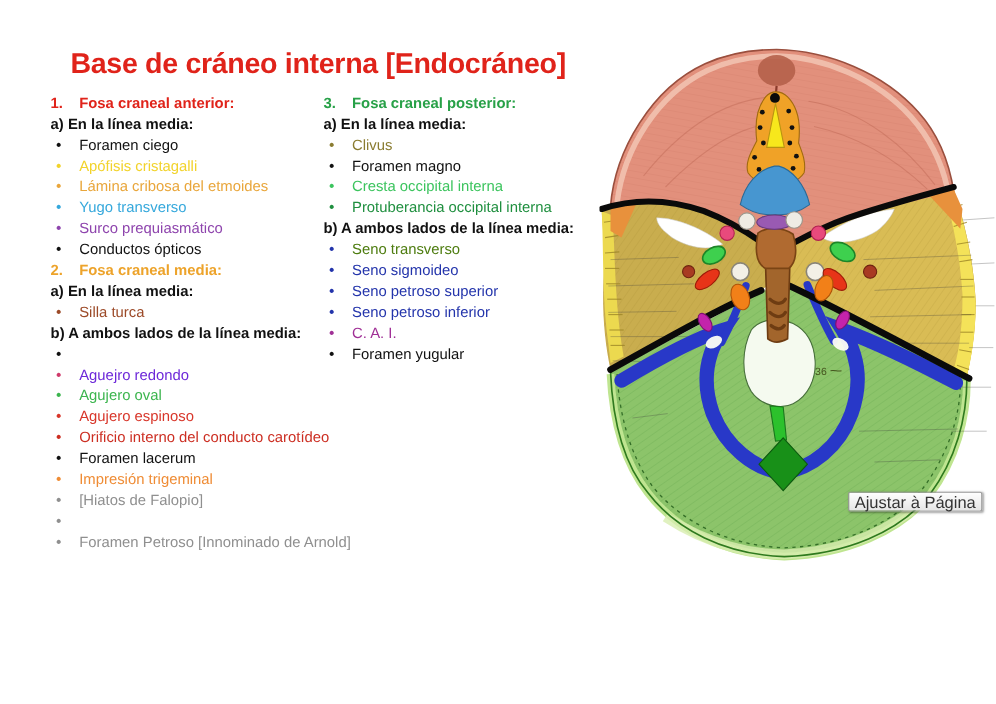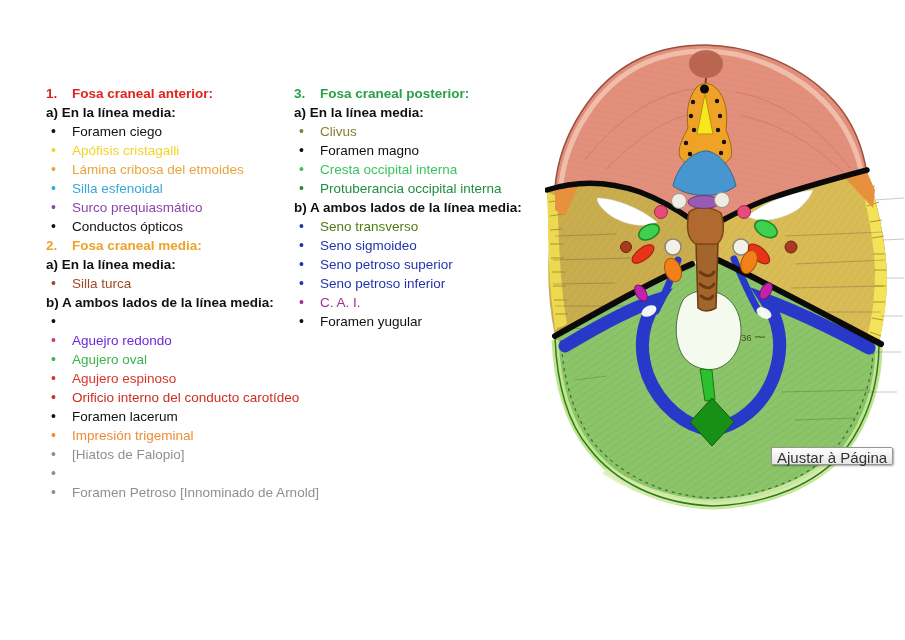--- a/index.html
+++ b/index.html
@@ -17,20 +17,21 @@
   .figure{position:absolute;left:545px;top:40px;width:360px;height:470px;}
   .tooltip{position:absolute;left:771px;top:447px;height:13px;padding:1px 5px 2px 5px;
            background:linear-gradient(#fefefe,#e6e6e6);border:1px solid #979797;border-radius:2px;
            box-shadow:1px 1px 2px rgba(0,0,0,0.35);font-size:15px;color:#333;white-space:nowrap;}
 </style>
 </head>
 <body>
 
 <div class="slide">
 
+  <div class="title" style="color: rgb(224, 35, 26);">Base de cráneo interna [Endocráneo]</div>
 
   <div class="col" id="col-left">
       <div class="row num">
         <span class="marker" style="color: rgb(224, 35, 26);">1.</span>
         <span class="label" style="color: rgb(224, 35, 26);">Fosa craneal anterior:</span>
       </div>
       <div class="row sub">
         <span class="label" style="color: rgb(17, 17, 17);">a) En la línea media:</span>
       </div>
       <div class="row bullet">
@@ -40,21 +41,21 @@
       <div class="row bullet">
         <span class="marker" style="color: rgb(242, 211, 43);">•</span>
         <span class="label" style="color: rgb(242, 211, 43);">Apófisis cristagalli</span>
       </div>
       <div class="row bullet">
         <span class="marker" style="color: rgb(233, 166, 59);">•</span>
         <span class="label" style="color: rgb(233, 166, 59); text-align: right;">Lámina cribosa del etmoides</span>
       </div>
       <div class="row bullet">
         <span class="marker" style="color: rgb(53, 168, 220);">•</span>
-        <span class="label" style="color: rgb(53, 168, 220);">Silla esfenoidal</span>
+        <span class="label" style="color: rgb(53, 168, 220);">Yugo transverso</span>
       </div>
       <div class="row bullet">
         <span class="marker" style="color: rgb(142, 68, 173);">•</span>
         <span class="label" style="color: rgb(142, 68, 173);">Surco prequiasmático</span>
       </div>
       <div class="row bullet">
         <span class="marker" style="color: rgb(17, 17, 17);">•</span>
         <span class="label" style="color: rgb(17, 17, 17);">Conductos ópticos</span>
       </div>
       <div class="row num">

